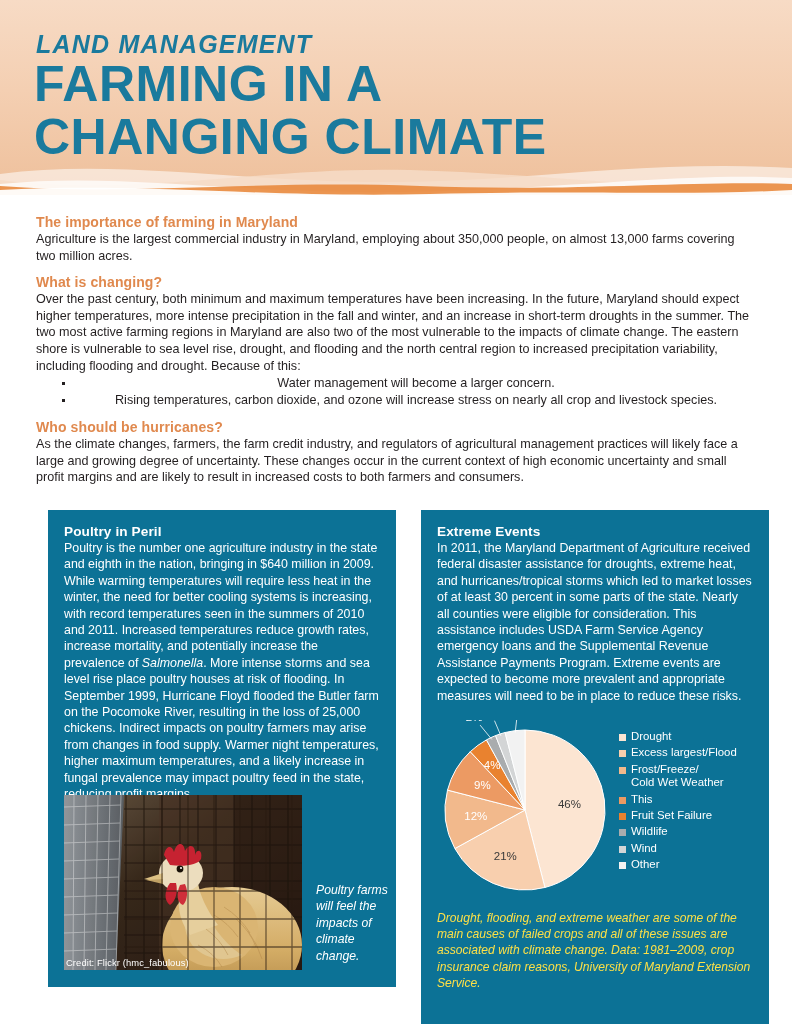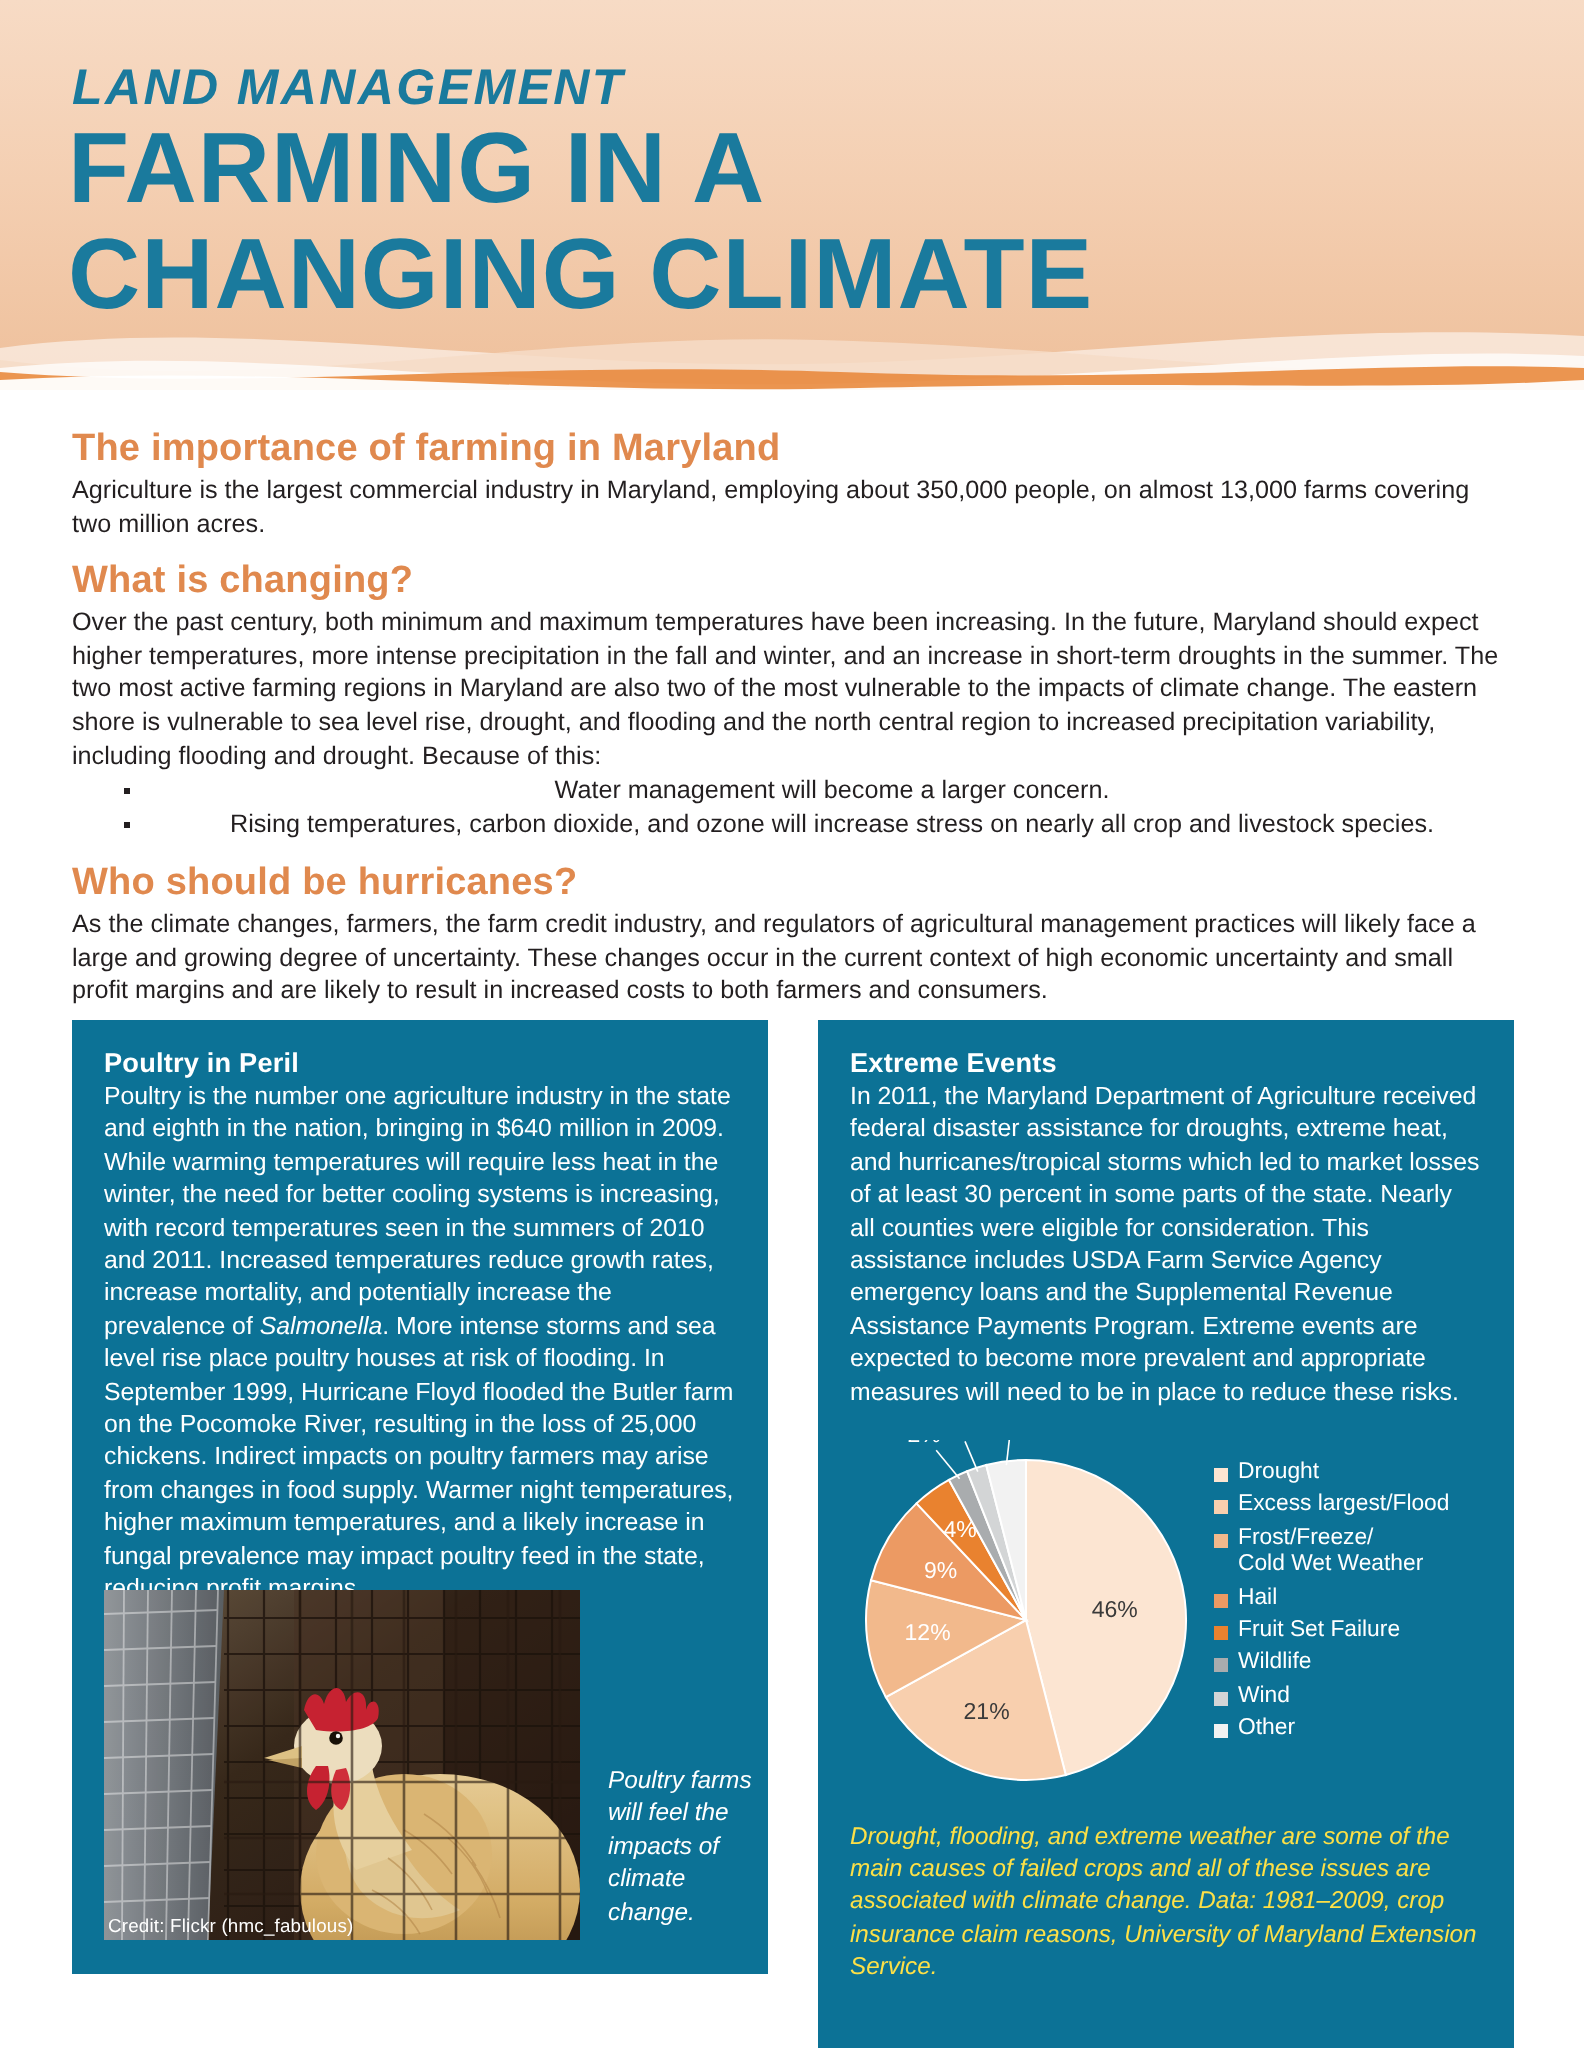--- a/index.html
+++ b/index.html
@@ -27,42 +27,42 @@
   .maintitle{
     position:absolute;left:34px;top:58px;width:720px;
     font-size:50px;line-height:53px;font-weight:bold;
     letter-spacing:0.5px;color:#1a7a9d;
   }
 
   
   .content{position:absolute;left:0;top:204px;width:792px;}
   .sec{margin:0 36px 0 36px;}
   h2.sec-h{
-    margin:10px 0 1px 0;font-size:19px;font-weight:bold;color:#e0894e;
+    margin:10px 0 1px 0;font-size:14px;font-weight:bold;color:#e0894e;
     letter-spacing:0.1px;
   }
   p.body{
     margin:0;font-size:12.6px;line-height:16.6px;color:#231f20;
     text-align:left;
   }
   ul.bullets{margin:1px 0 0 0;padding:0 0 0 26px;list-style:none;}
   ul.bullets li{
     position:relative;font-size:12.6px;line-height:17px;color:#231f20;
     padding-left:14px;
     text-align:center;
   }
   ul.bullets li:before{
     content:"";position:absolute;left:0;top:7px;
     width:3px;height:3px;background:#231f20;border-radius:0;
   }
 
   
   .panels{position:absolute;left:0;top:510px;width:792px;height:480px;}
   .panel{
-    position:absolute;top:0;background:#0c7296;color:#ffffff;
+    position:absolute;top:0;background:#0c7296;color:#ffffff;margin-left:12px;
   }
   .panel-left{left:36px;width:348px;height:477px;}
   .panel-right{left:409px;width:348px;height:534px;}
   .panel-inner{padding:14px 16px 0 16px;}
   h3.panel-h{
     margin:0 0 1px 0;font-size:13.6px;font-weight:bold;color:#ffffff;
     letter-spacing:0.1px;
   }
   p.panel-p{
     margin:0;font-size:12.4px;line-height:16.4px;color:#ffffff;
@@ -308,21 +308,21 @@
               <span class="legend-sw" style="background: rgb(248, 207, 174);"></span>
               <span class="legend-lb">Excess largest/Flood</span>
             </div>
             <div class="legend-row">
               <span class="legend-sw" style="background: rgb(242, 185, 140);"></span>
               <span class="legend-lb">Frost/Freeze/
 Cold Wet Weather</span>
             </div>
             <div class="legend-row">
               <span class="legend-sw" style="background: rgb(236, 154, 99);"></span>
-              <span class="legend-lb">Hail</span>
+              <span class="legend-lb">This</span>
             </div>
             <div class="legend-row">
               <span class="legend-sw" style="background: rgb(233, 130, 47);"></span>
               <span class="legend-lb">Fruit Set Failure</span>
             </div>
             <div class="legend-row">
               <span class="legend-sw" style="background: rgb(169, 172, 174);"></span>
               <span class="legend-lb">Wildlife</span>
             </div>
             <div class="legend-row">

